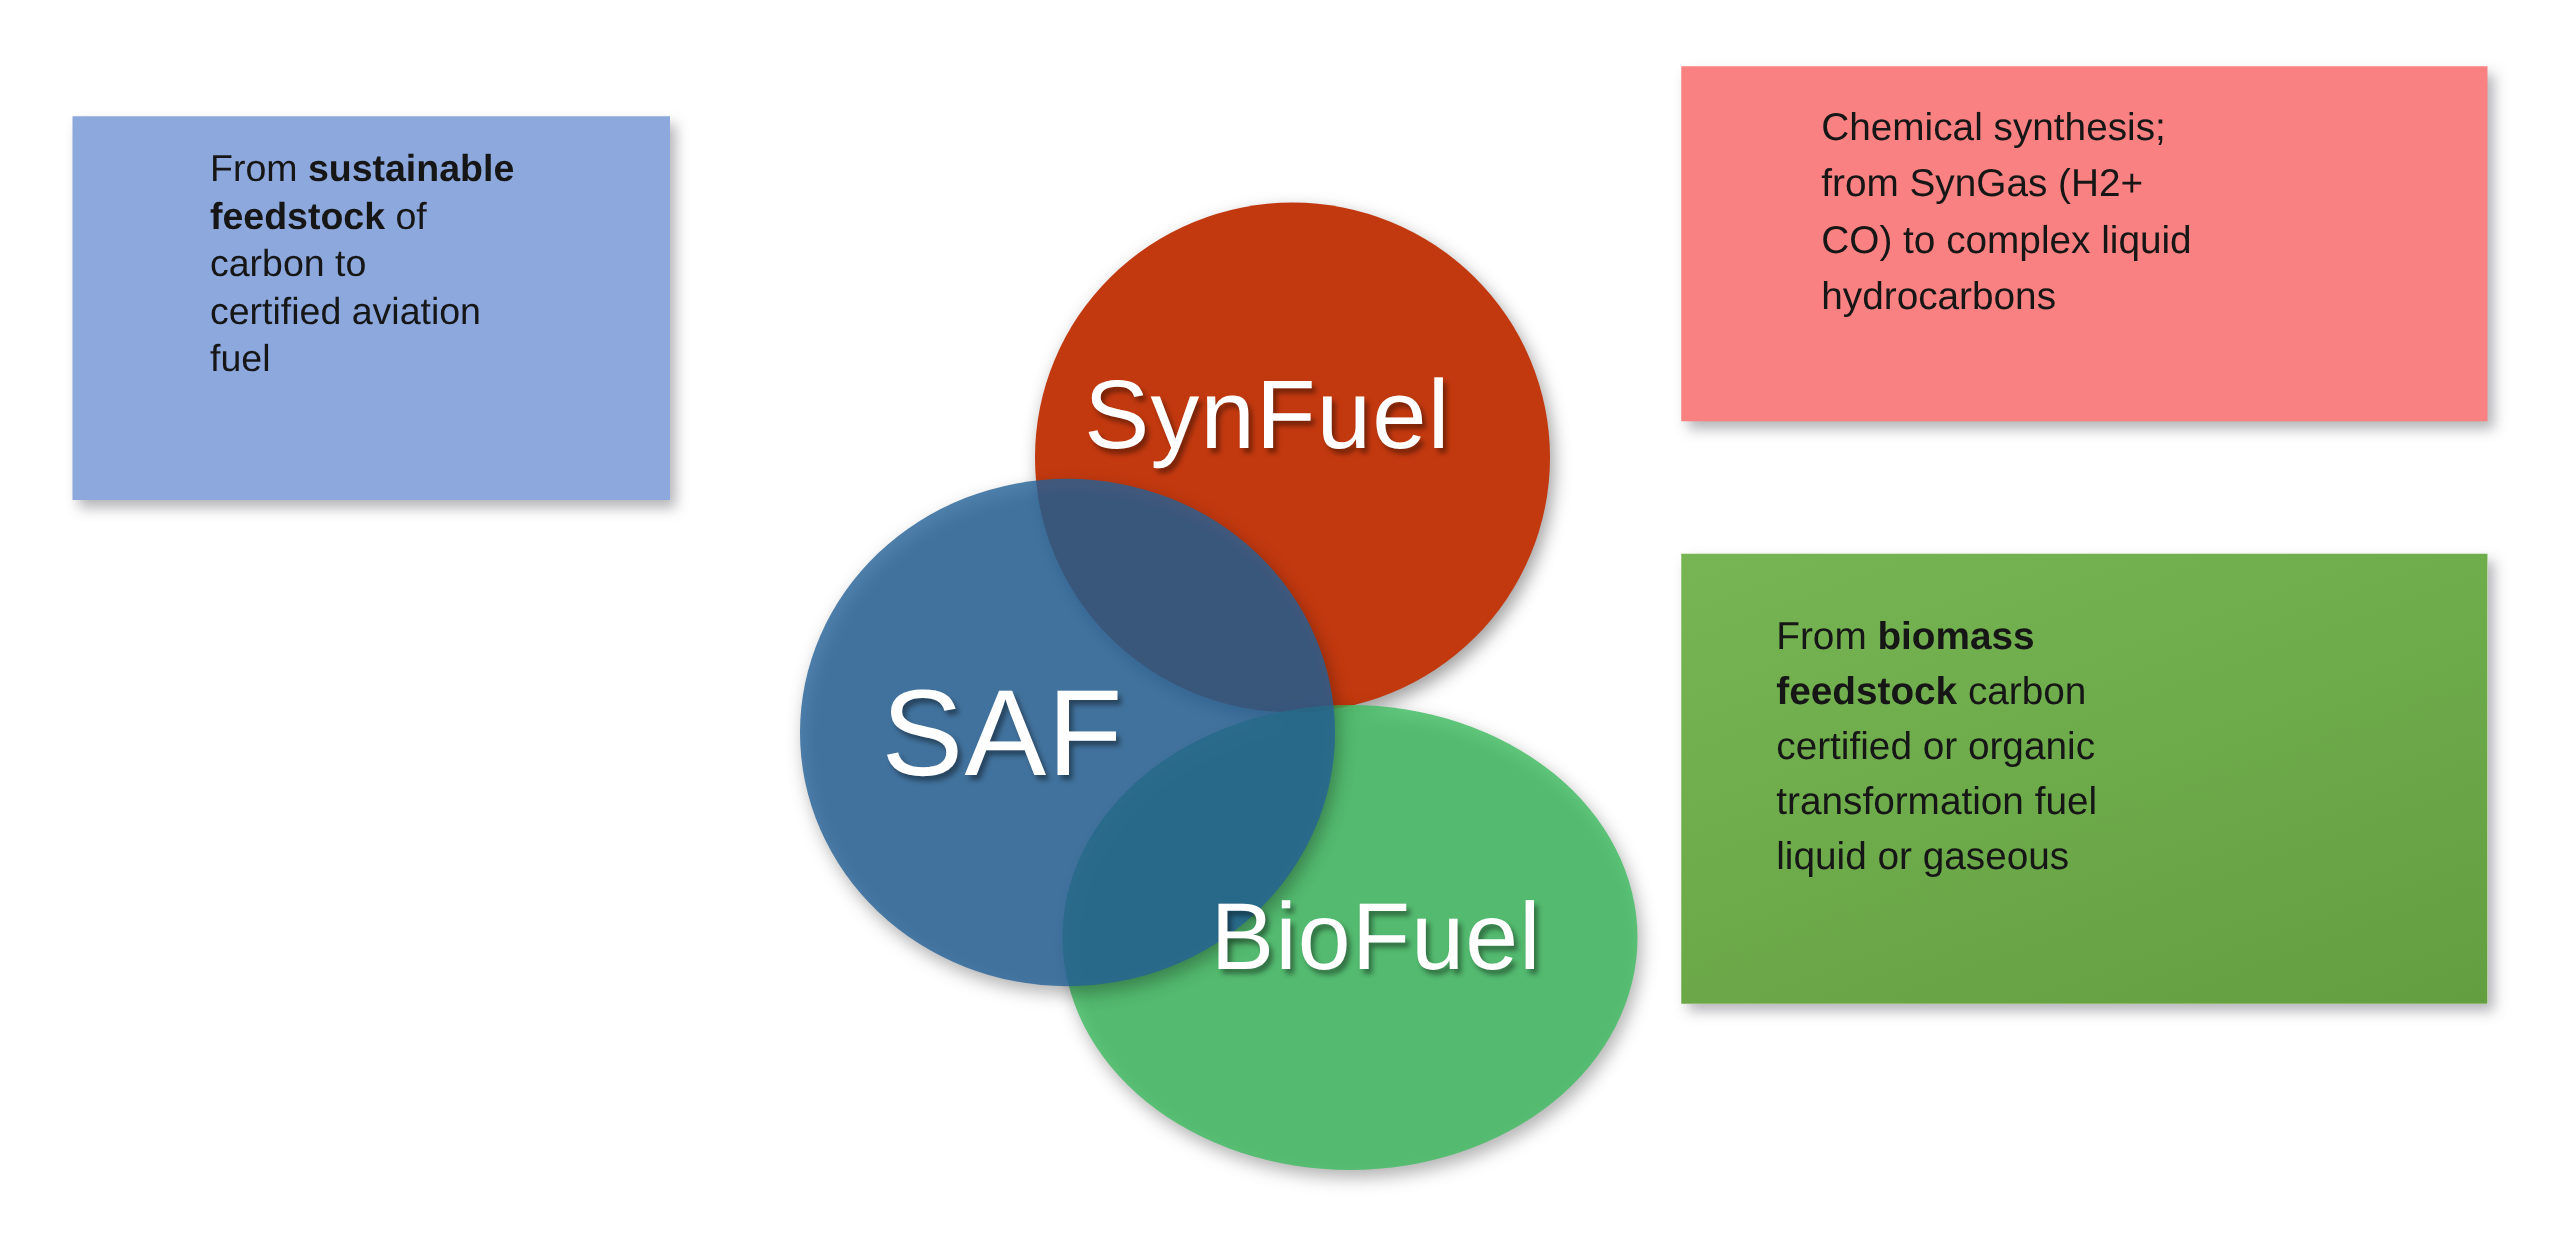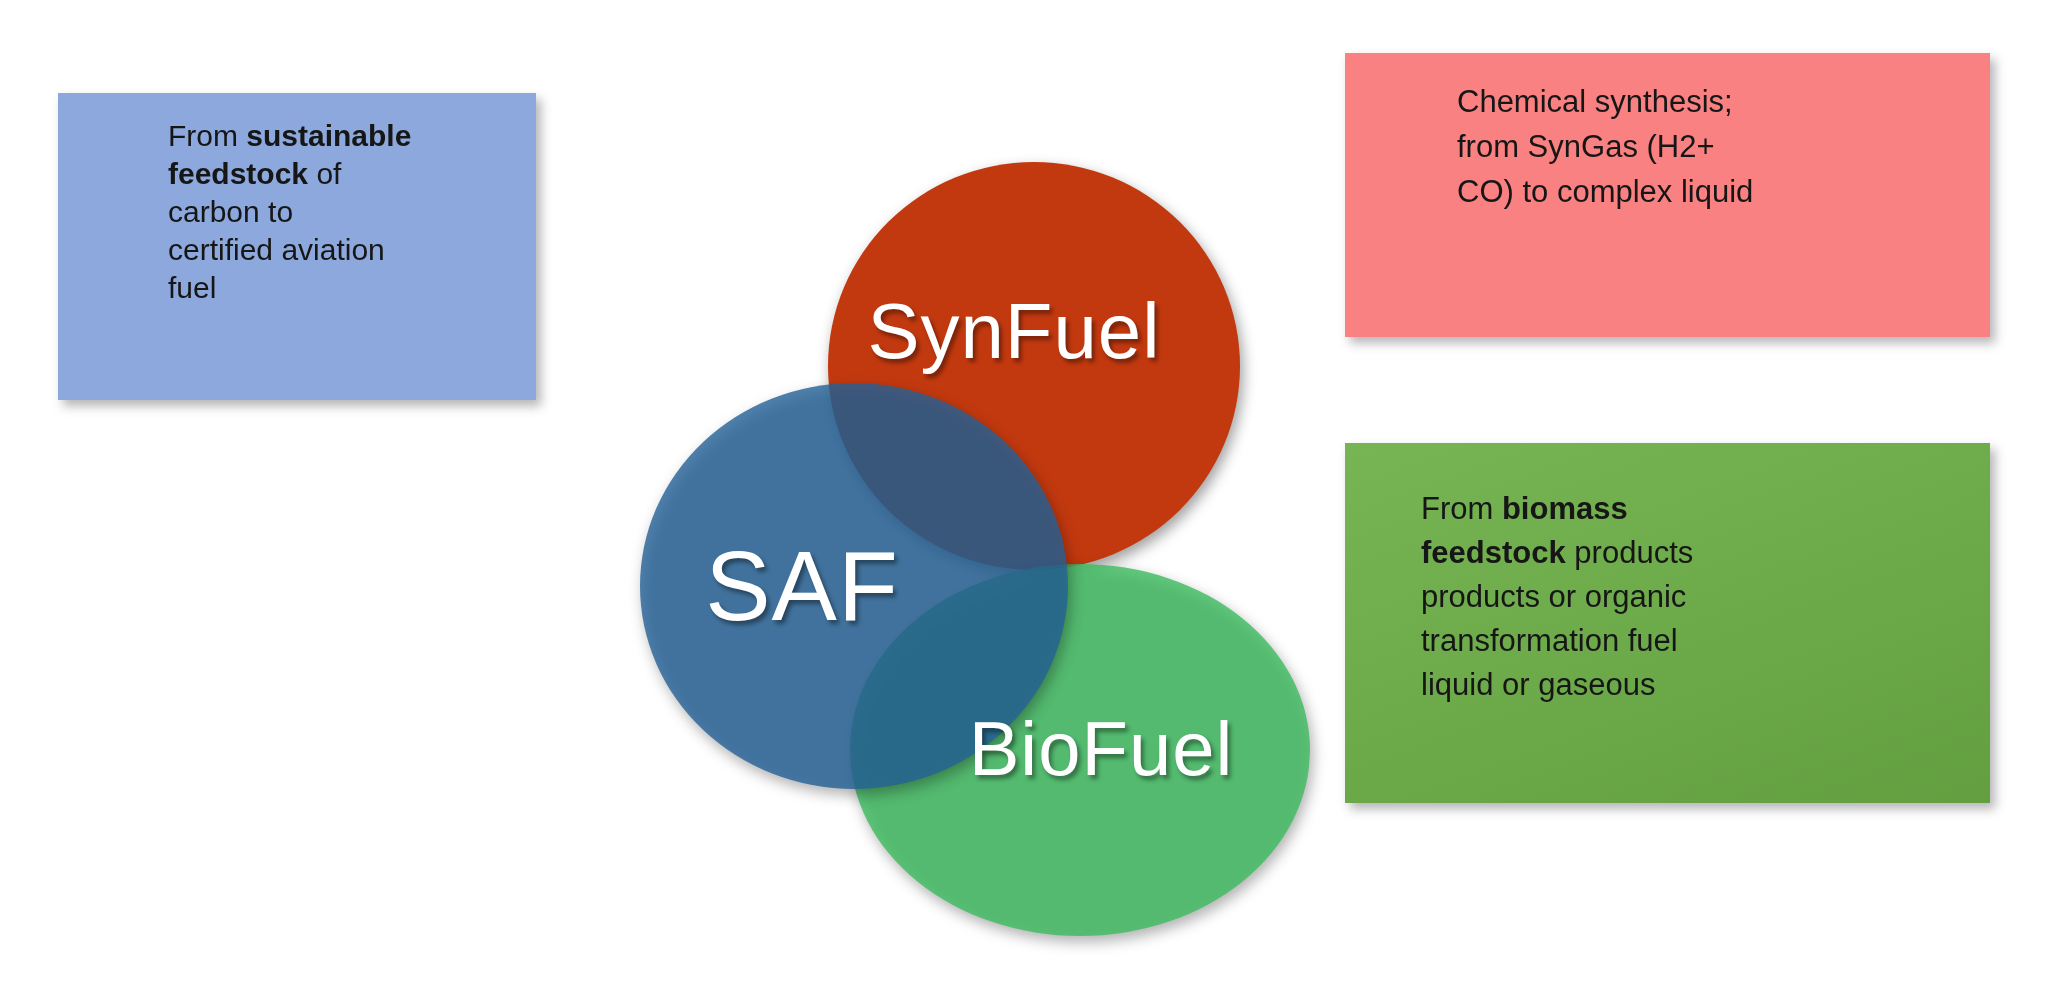--- a/index.html
+++ b/index.html
@@ -54,26 +54,27 @@
       <span class="line"><b>feedstock</b><span> of</span></span>
       <span class="line"><span>carbon to</span></span>
       <span class="line"><span>certified aviation</span></span>
       <span class="line"><span>fuel</span></span>
     </div>
 
   <div class="callout callout-red" style="background: rgb(249, 129, 129);">
       <span class="line"><span>Chemical synthesis;</span></span>
       <span class="line"><span>from SynGas (H2+</span></span>
       <span class="line"><span>CO) to complex liquid</span></span>
+      <span class="line"><span>hydrocarbons</span></span>
     </div>
 
   <div class="callout callout-green" style="background: linear-gradient(160deg, rgb(119, 181, 84) 0%, rgb(99, 159, 64) 100%);">
       <span class="line"><span>From </span><b>biomass</b></span>
-      <span class="line"><b>feedstock</b><span> products</span></span>
-      <span class="line"><span>products or organic</span></span>
+      <span class="line"><b>feedstock</b><span> carbon</span></span>
+      <span class="line"><span>certified or organic</span></span>
       <span class="line"><span>transformation fuel</span></span>
       <span class="line"><span>liquid or gaseous</span></span>
     </div>
 
   <svg class="venn" width="2048" height="1004" viewBox="0 0 2048 1004">
     <g id="venn-group">
         <ellipse cx="1034" cy="366" rx="206" ry="204" fill="#c3390f" fill-opacity="1" class="venn-ellipse"></ellipse>
         <ellipse cx="1080" cy="750" rx="230" ry="186" fill="#3bbc5e" fill-opacity="0.8" class="venn-ellipse"></ellipse>
         <ellipse cx="854" cy="586" rx="214" ry="203" fill="#246297" fill-opacity="0.8" class="venn-ellipse"></ellipse>
         <text x="1014" y="358" text-anchor="middle" font-size="78" class="venn-label" fill="#ffffff">SynFuel</text>

